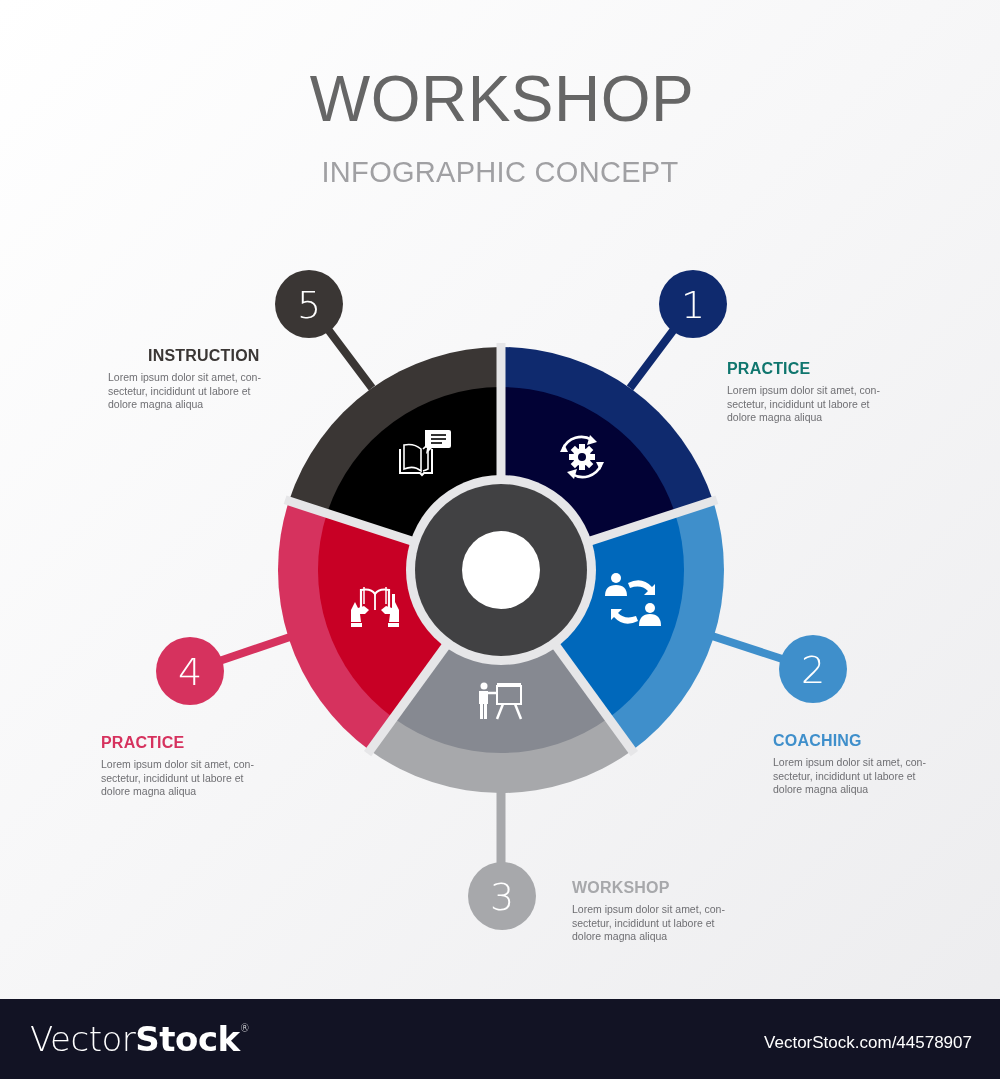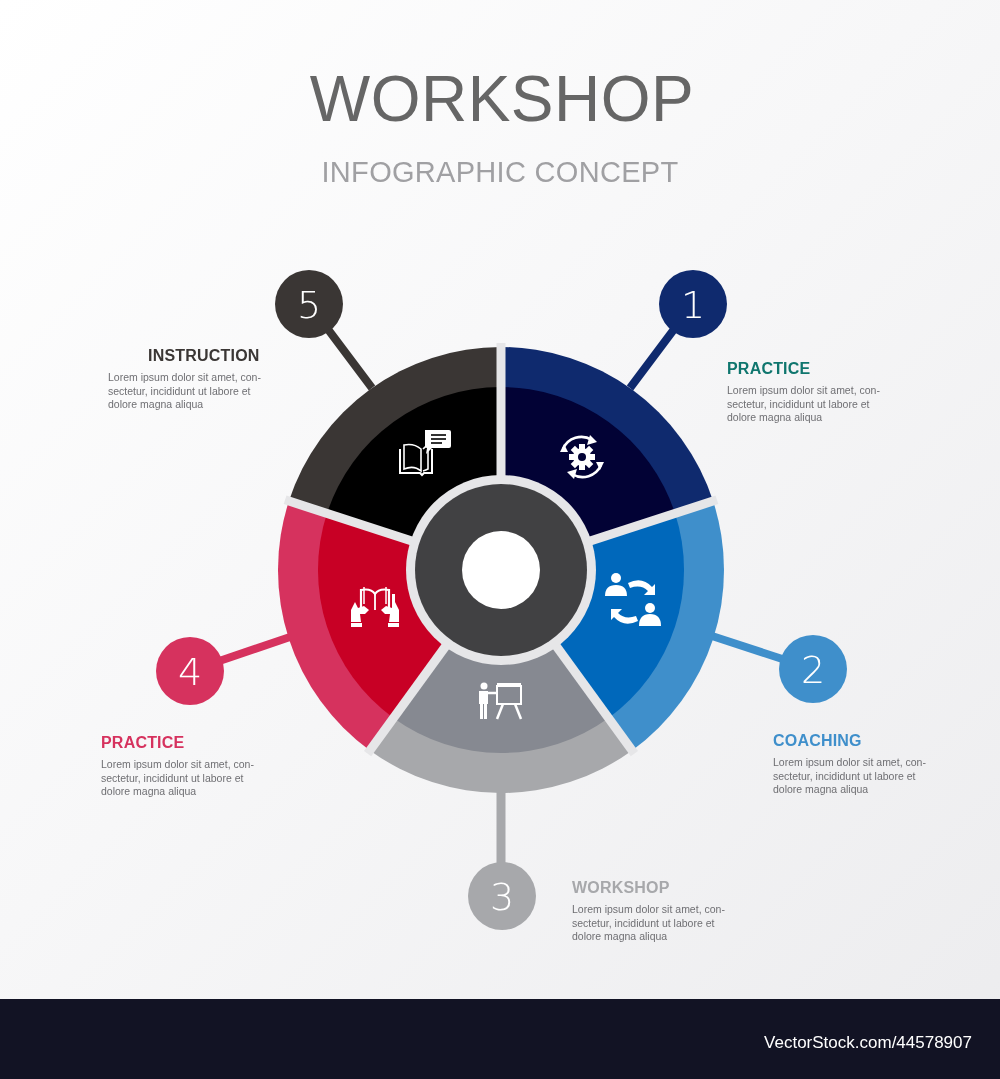--- a/index.html
+++ b/index.html
@@ -209,14 +209,17 @@
 </div>
 
 <div class="callout" style="left:108px; top:347px;">
   <h3 style="color:#3a3634;margin-left:40px;">INSTRUCTION</h3>
   <p>
     <span>Lorem ipsum dolor sit amet, con-</span><br><span>sectetur, incididunt ut labore et</span><br><span>dolore magna aliqua</span>
   </p>
 </div>
 
 <div class="footer">
+  <div class="brand">
+    <span>Vector</span><b>Stock</b><sup>®</sup>
+  </div>
   <div class="stock-id">VectorStock.com/44578907</div>
 </div>
 
 </body></html>

